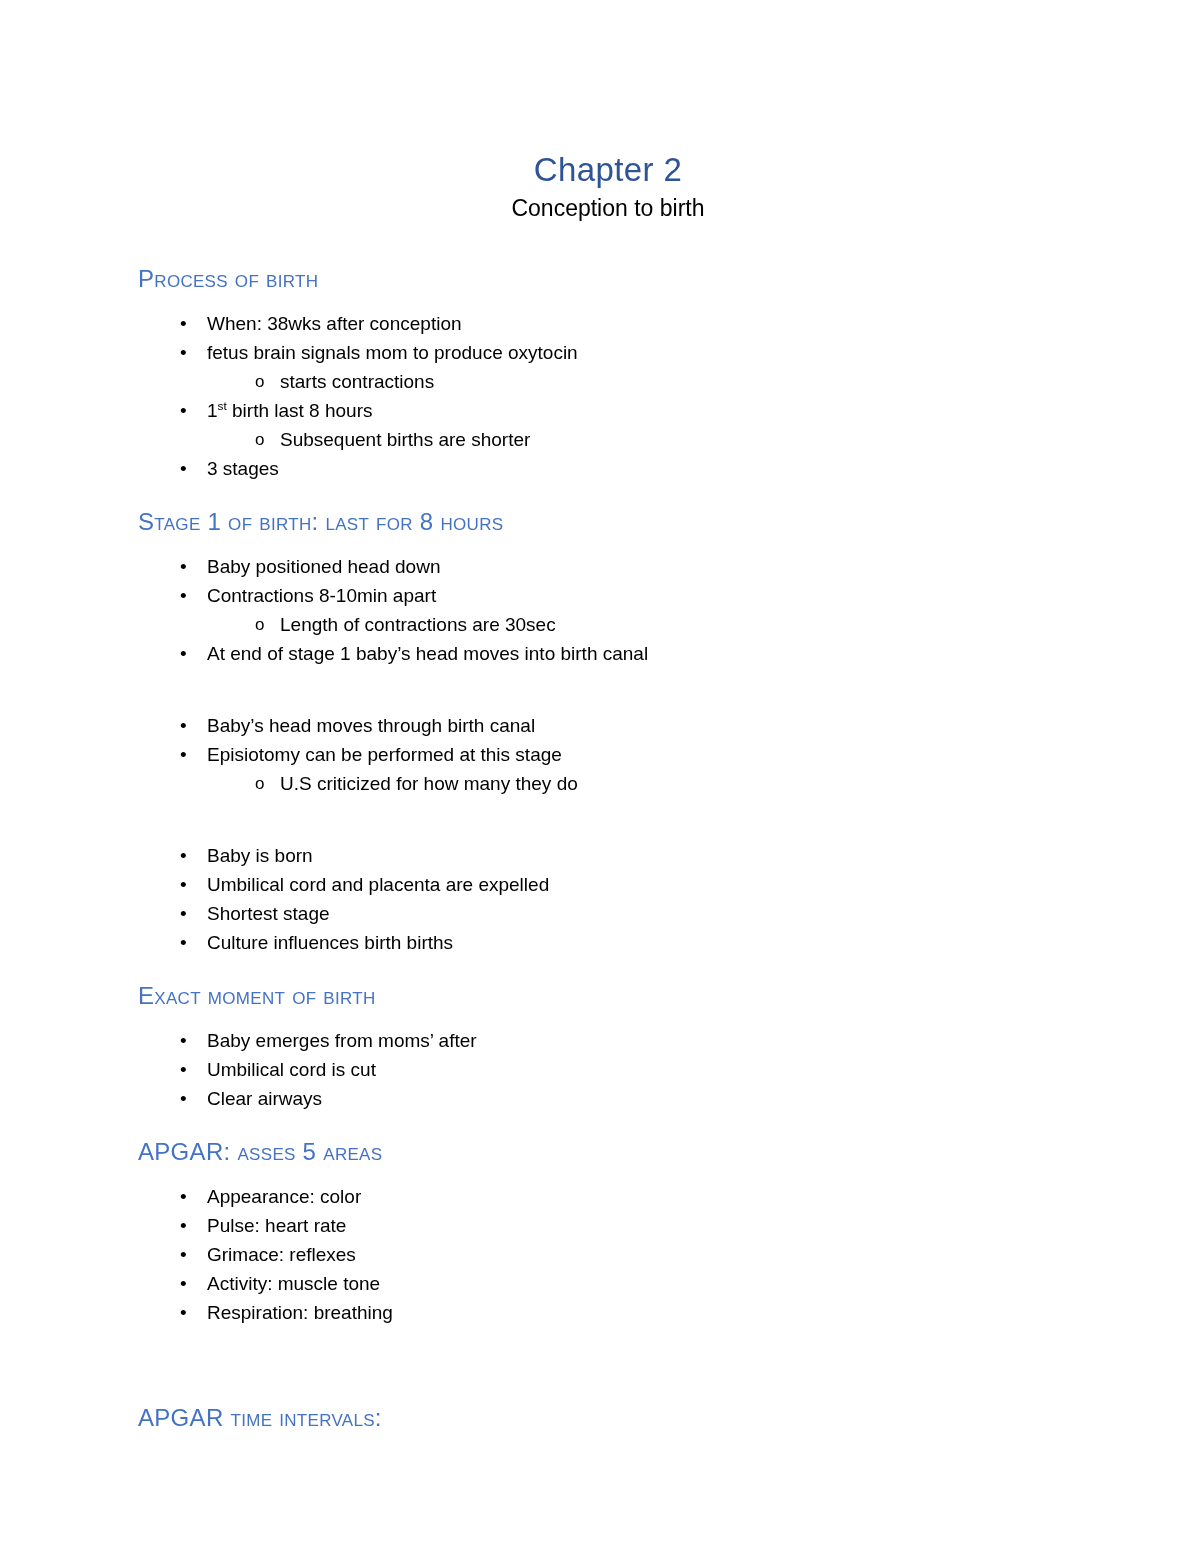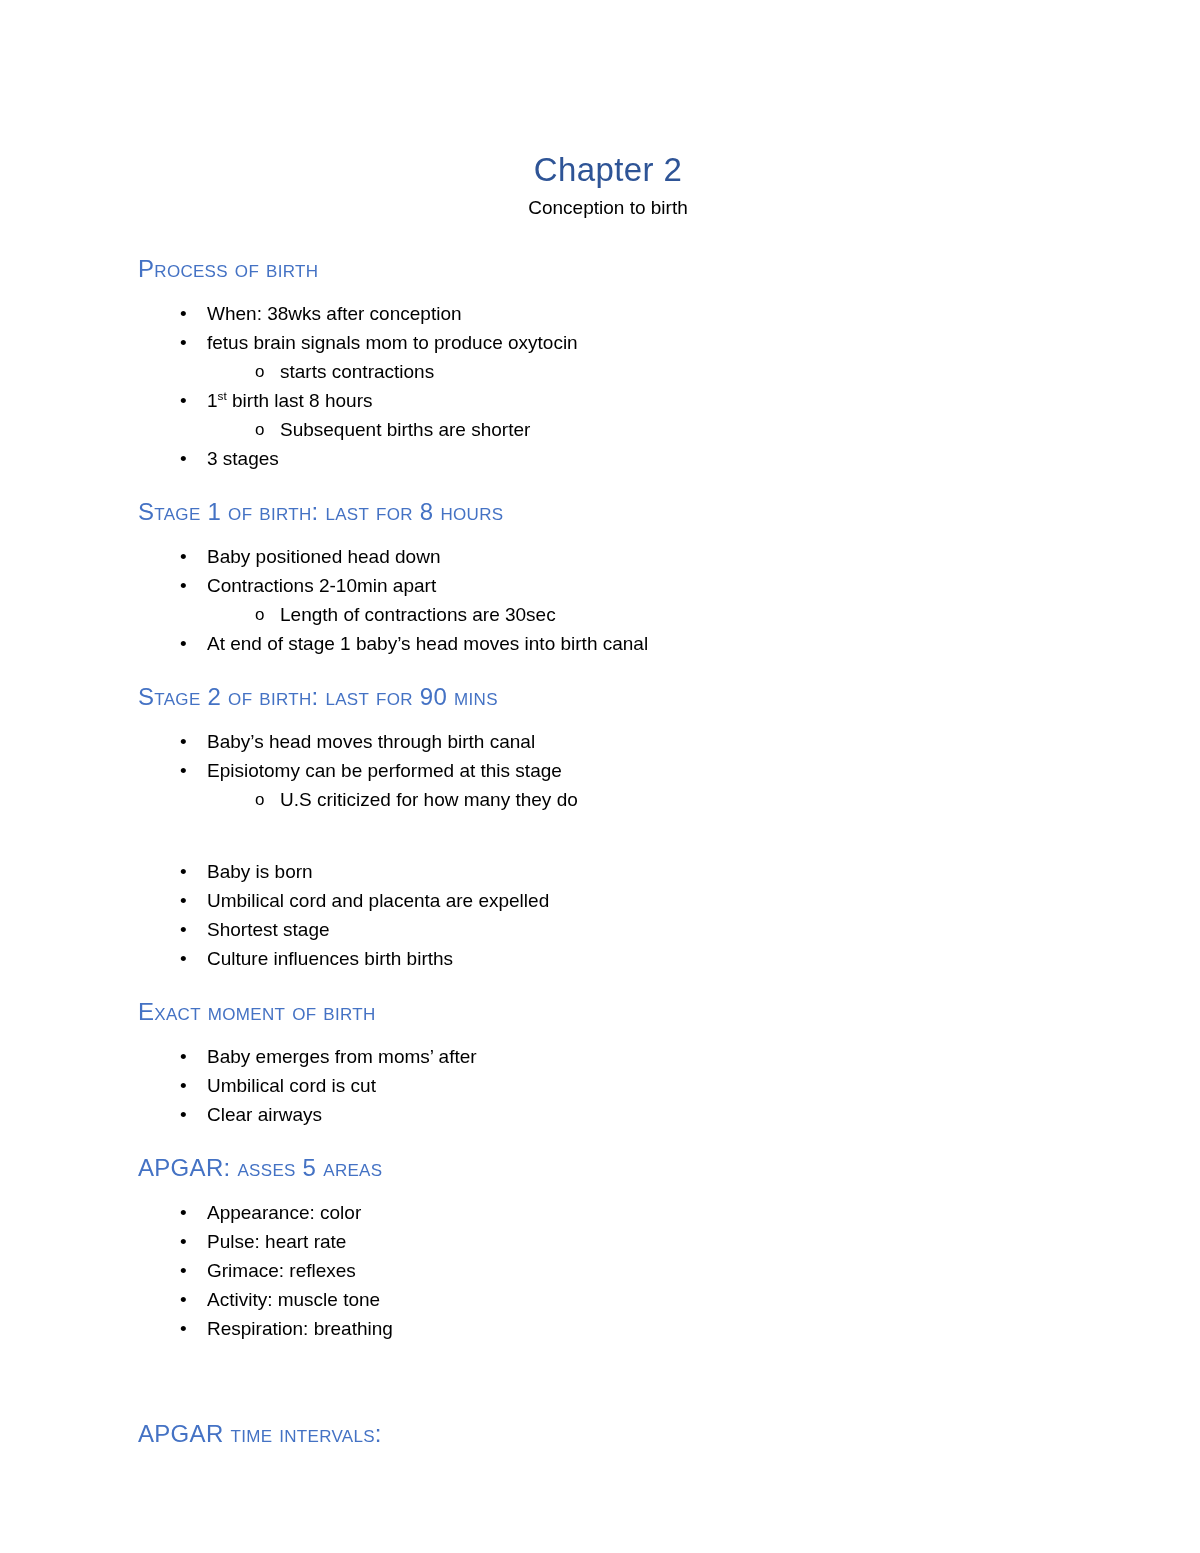--- a/index.html
+++ b/index.html
@@ -26,33 +26,33 @@
   .doc-body {
     position: absolute;
     left: 138px;
     top: 150px;
     width: 930px;
   }
 
   
   .title-block {
     text-align: center;
-    margin: 0 0 0 0;
+    margin: 0 0 10px 0;
     padding-left: 10px;
   }
   .doc-title {
     font-size: 33px;
     font-weight: 400;
     color: #2E5496;
     letter-spacing: 0.4px;
     line-height: 40px;
     margin: 0;
   }
   .doc-subtitle {
-    font-size: 19px;
+    font-size: 23px;
     font-weight: 400;
     color: #000000;
     line-height: 28px;
     margin: 4px 0 0 0;
     text-align: center;
   }
 
   
   .section-heading {
     font-size: 24px;
@@ -148,30 +148,29 @@
           <li class="subbullet-item"><span class="marker">o</span><span>Subsequent births are shorter</span></li>
         </ul>
         <ul class="lvl1">
           <li class="bullet-item"><span class="marker">•</span><span>3 stages</span></li>
         </ul>
         <div class="gap-before-heading"></div>
         <div class="section-heading">Stage 1 of birth: last for 8 hours</div>
         <div class="gap-after-heading"></div>
         <ul class="lvl1">
           <li class="bullet-item"><span class="marker">•</span><span>Baby positioned head down</span></li>
-          <li class="bullet-item"><span class="marker">•</span><span>Contractions 2-10min apart</span></li>
+          <li class="bullet-item"><span class="marker">•</span><span>Contractions 8-10min apart</span></li>
         </ul>
         <ul class="lvl2">
           <li class="subbullet-item"><span class="marker">o</span><span>Length of contractions are 30sec</span></li>
         </ul>
         <ul class="lvl1">
           <li class="bullet-item"><span class="marker">•</span><span>At end of stage 1 baby’s head moves into birth canal</span></li>
         </ul>
         <div class="gap-before-heading"></div>
-        <div class="section-heading">Stage 2 of birth: last for 90 mins</div>
         <div class="gap-after-heading"></div>
         <ul class="lvl1">
           <li class="bullet-item"><span class="marker">•</span><span>Baby’s head moves through birth canal</span></li>
           <li class="bullet-item"><span class="marker">•</span><span>Episiotomy can be performed at this stage</span></li>
         </ul>
         <ul class="lvl2">
           <li class="subbullet-item"><span class="marker">o</span><span>U.S criticized for how many they do</span></li>
         </ul>
         <div class="gap-before-heading"></div>
         <div class="gap-after-heading"></div>

